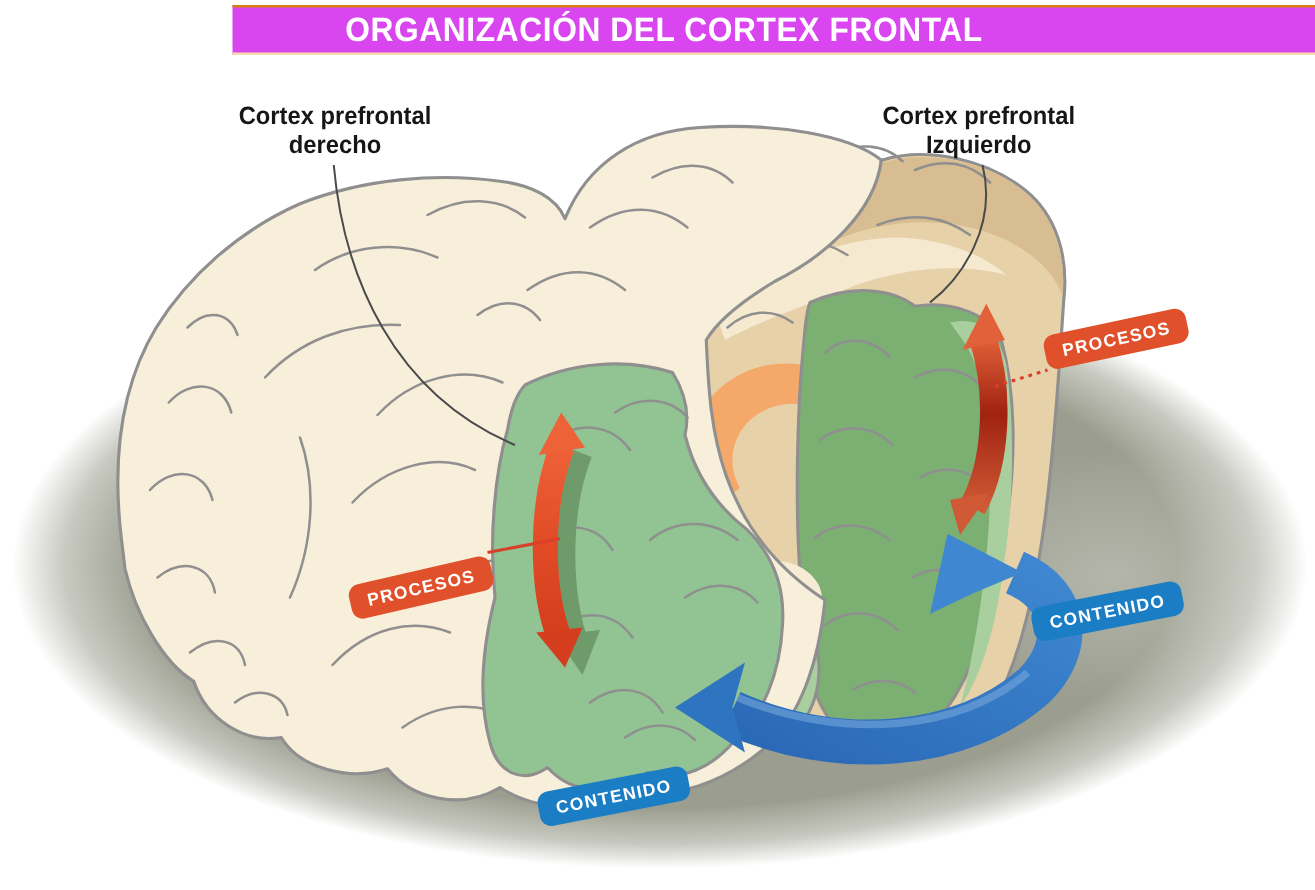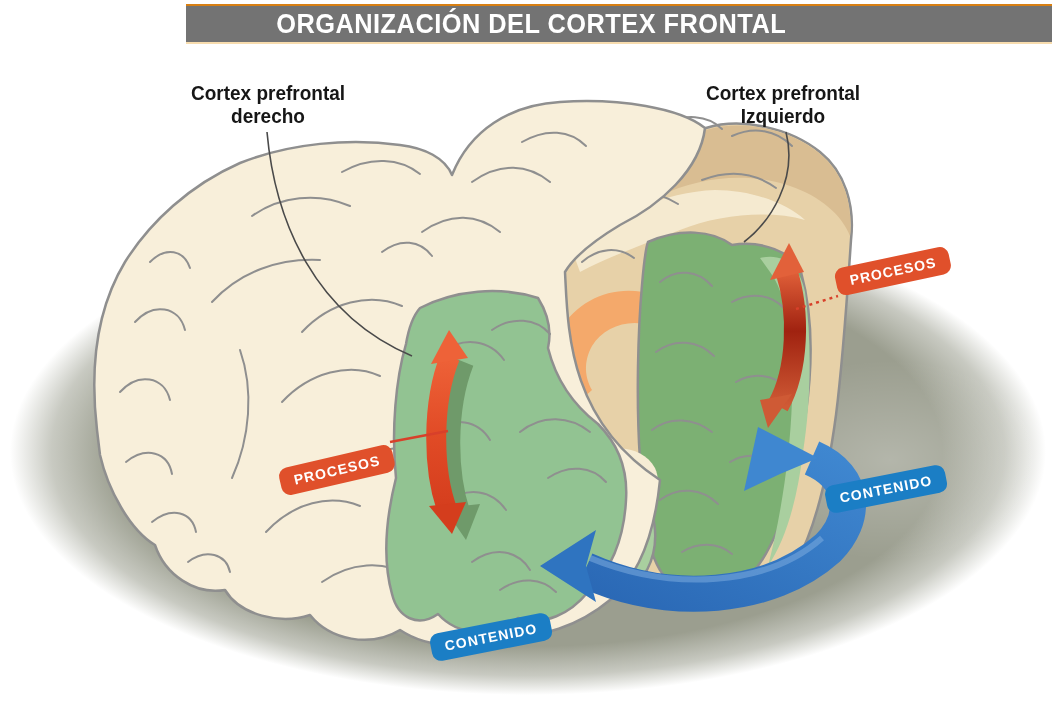--- a/index.html
+++ b/index.html
@@ -3,21 +3,21 @@
 <meta charset="utf-8">
 <style>
   html,body{margin:0;padding:0;background:#ffffff;}
   .stage{
     position:relative;width:1052px;height:712px;overflow:hidden;
     font-family:"Liberation Sans", sans-serif;background:#ffffff;
   }
   .stage svg{position:absolute;left:0;top:0;}
   .banner{
     position:absolute;left:186px;top:4px;width:866px;height:40px;
-    background:#737373;border-top:2px solid #d87f12;border-bottom:2px solid #f7dcae;
+    background:#d946ef;border-top:2px solid #d87f12;border-bottom:2px solid #f7dcae;
     box-sizing:border-box;display:flex;align-items:center;justify-content:center;
     padding-right:176px;
   }
   .banner span{
     color:#ffffff;font-weight:bold;font-size:27px;letter-spacing:.5px;
     transform:scaleX(.94);white-space:nowrap;
   }
   .brain-label{
     position:absolute;text-align:center;font-weight:bold;font-size:20px;
     line-height:23px;color:#161616;transform:translateX(-50%) scaleX(.95);

